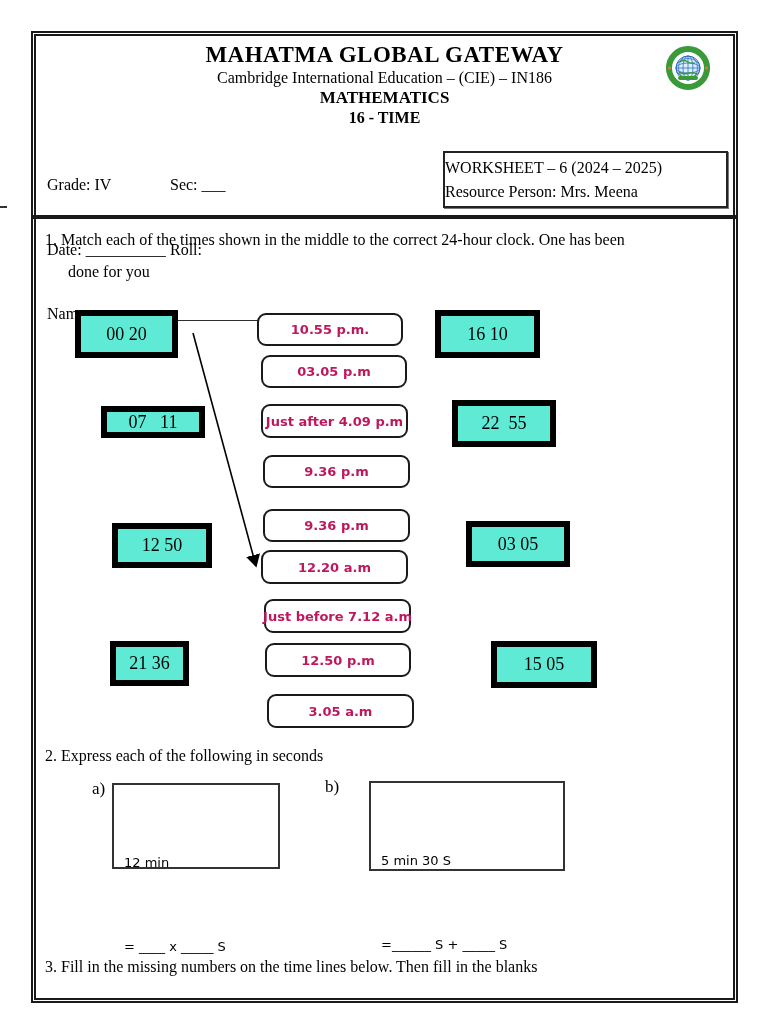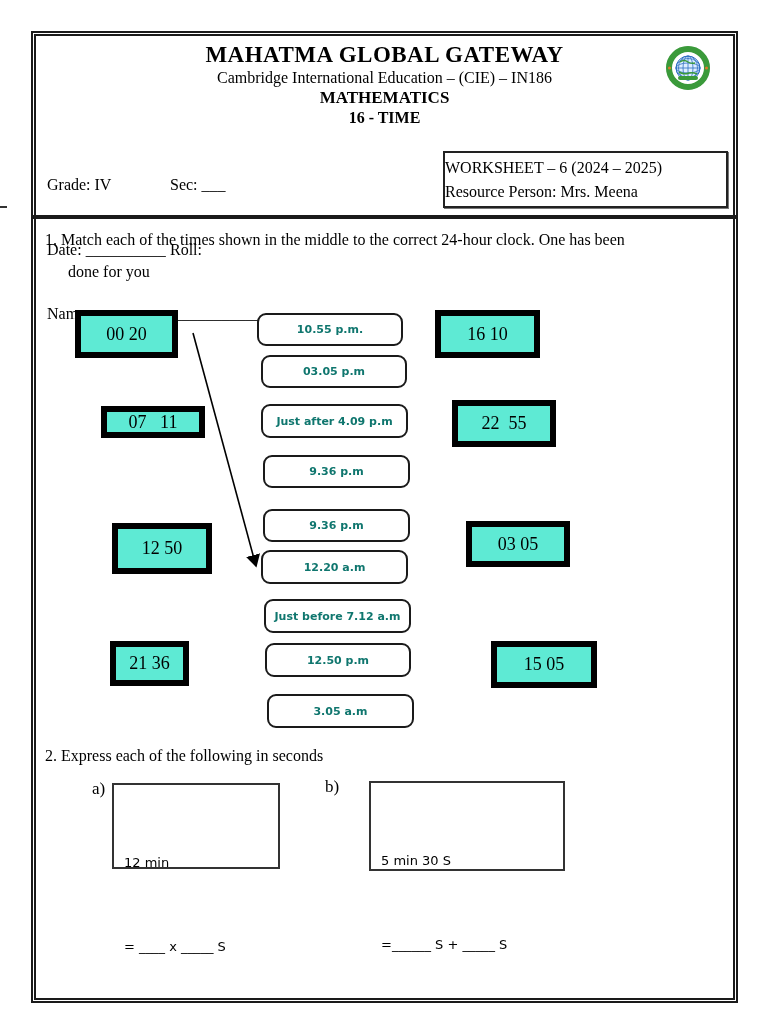--- a/index.html
+++ b/index.html
@@ -69,23 +69,23 @@
     white-space: pre;
   }
 
   
   .time-option {
     border: 2px solid #1a1a1a;
     border-radius: 9px;
     background: #fff;
     display: flex; align-items: center; justify-content: center;
     font-family: "DejaVu Sans", sans-serif;
-    font-size: 11px;
+    font-size: 13px;
     font-weight: 600;
-    color: #0f766e;
+    color: #be185d;
     white-space: pre;
   }
 
   
   .q2-label { font-size: 17px; }
   .q2-box {
     border: 2px solid #333;
     background: #fff;
     font-family: "DejaVu Sans", sans-serif;
     font-size: 13px;
@@ -148,21 +148,21 @@
   <div class="abs worksheet-box">
     <div>WORKSHEET – 6 (2024 – 2025)</div>
     <div>Resource Person: Mrs. Meena</div>
   </div>
 
   <div class="abs q-text q1-line1">1. Match each of the times shown in the middle to the correct 24-hour clock. One has been</div>
   <div class="abs q-text q1-line2">done for you</div>
 
   <div class="abs clock-box" style="left:75px;  top:310px; width:103px; height:48px;">00 20</div>
   <div class="abs clock-box" style="left:101px; top:406px; width:104px; height:32px;">07   11</div>
-  <div class="abs clock-box" style="left:112px; top:523px; width:100px; height:51px;">12 50</div>
+  <div class="abs clock-box" style="left:112px; top:523px; width:100px; height:45px;">12 50</div>
   <div class="abs clock-box" style="left:110px;  top:641px; width:79px; height:45px;">21 36</div>
 
   <div class="abs clock-box" style="left:435px; top:310px; width:105px; height:48px;">16 10</div>
   <div class="abs clock-box" style="left:452px; top:400px; width:104px; height:47px;">22  55</div>
   <div class="abs clock-box" style="left:466px; top:521px; width:104px; height:46px;">03 05</div>
   <div class="abs clock-box" style="left:491px; top:641px; width:106px; height:47px;">15 05</div>
 
   <div class="abs time-option" style="left:257px; top:313px; width:146px; height:33px;">10.55 p.m.</div>
   <div class="abs time-option" style="left:261px; top:355px; width:146px; height:33px;">03.05 p.m</div>
   <div class="abs time-option" style="left:261px; top:404px; width:147px; height:34px;">Just after 4.09 p.m</div>
@@ -191,14 +191,15 @@
     <div>= _____ S</div>
   </div>
 
   <div class="abs q2-label" style="left:325px; top:777px;">b)</div>
   <div class="abs q2-box" style="left:369px; top:781px; width:196px; height:90px;">
     <div>5 min 30 S</div>
     <div>=______ S + _____ S</div>
     <div>= _____ S</div>
   </div>
 
+  <div class="abs q-text q3-head">3. Fill in the missing numbers on the time lines below. Then fill in the blanks</div>
 
 </div>
 
 </body></html>

